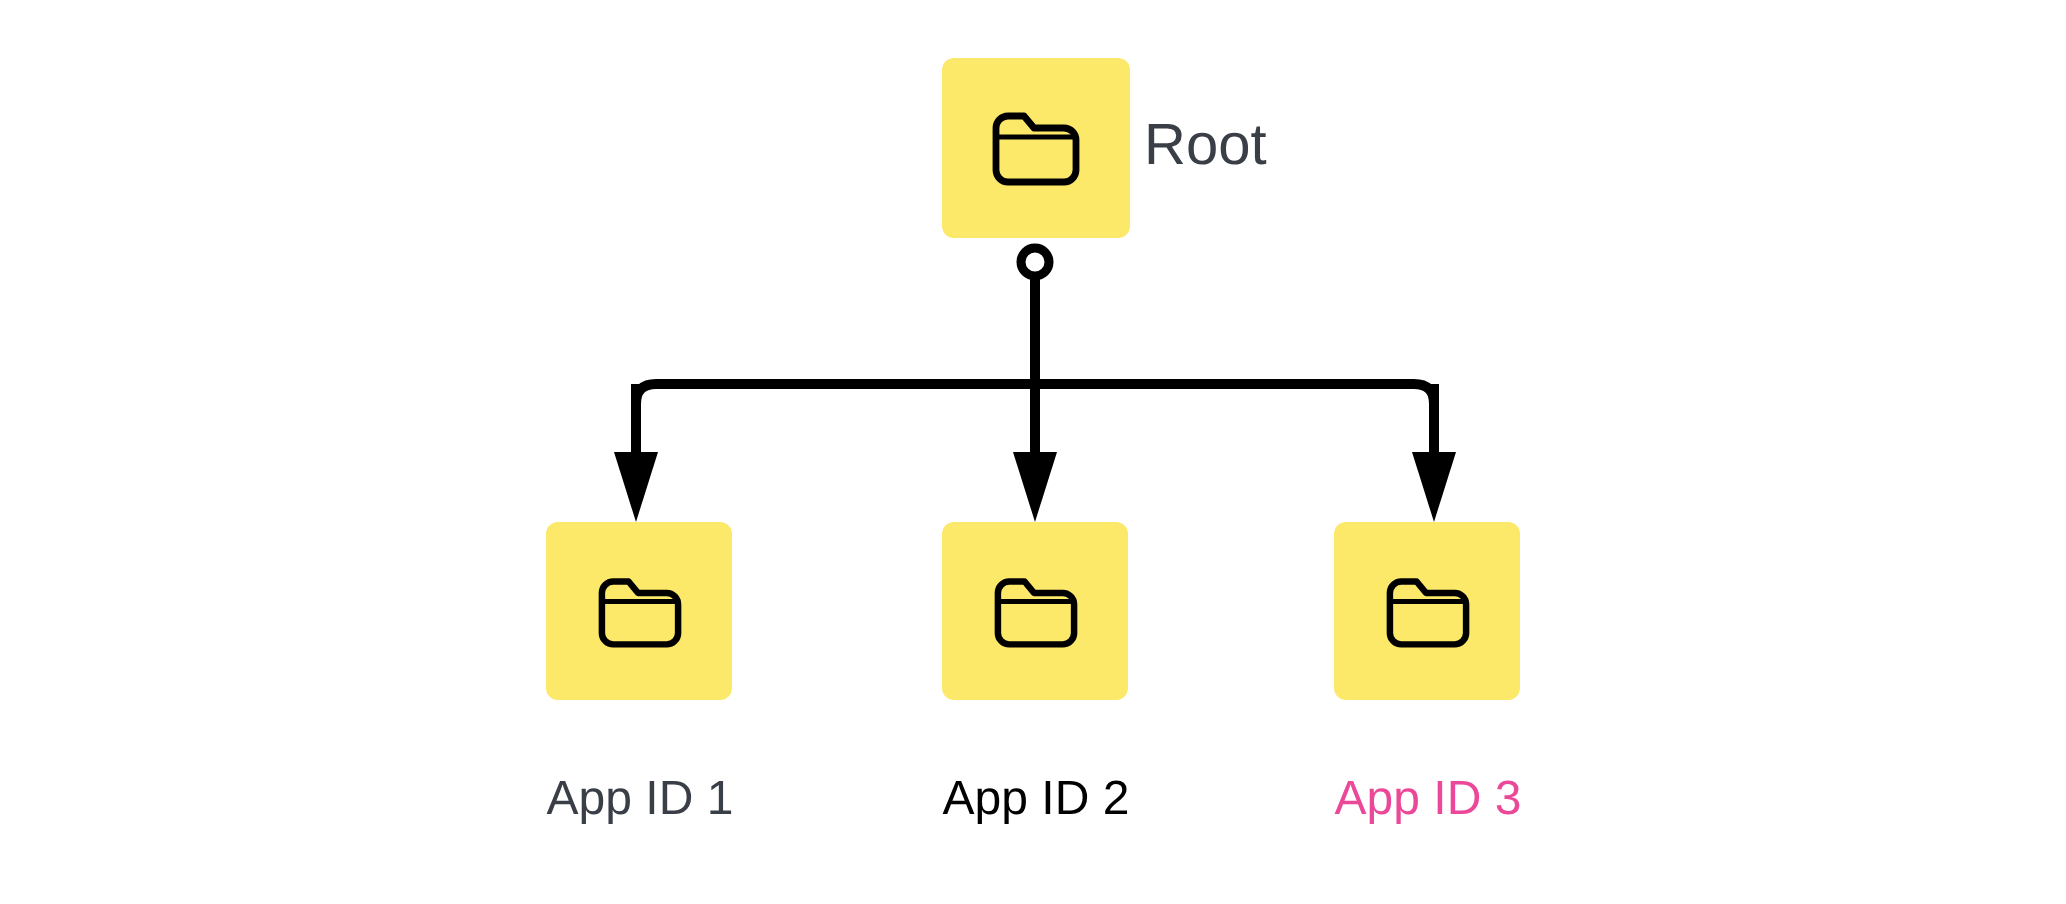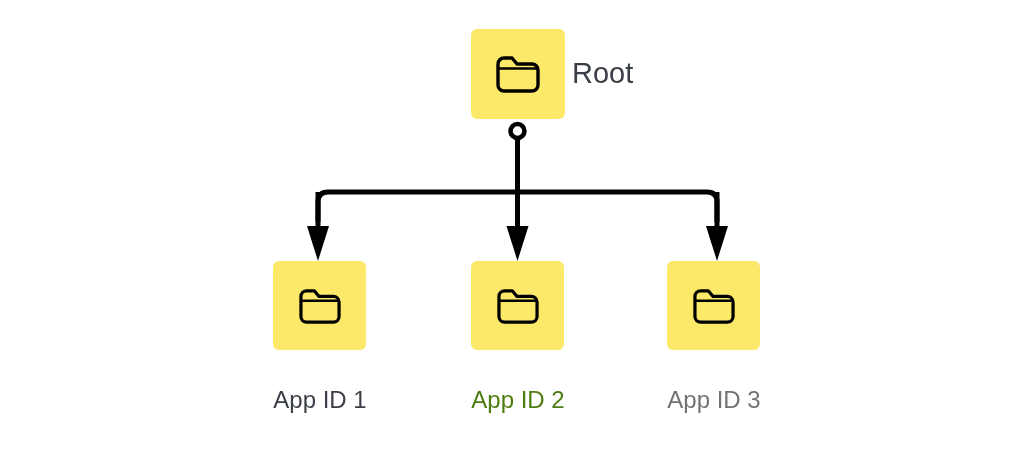--- a/index.html
+++ b/index.html
@@ -114,23 +114,23 @@
     </svg>
   </div>
   <div class="node-label label-bottom label-child-1" style="color: rgb(58, 63, 71);">App ID 1</div>
 
   <div class="node node-child-2" style="background:#FCE869;">
     <svg class="folder-icon" viewBox="0 0 48 42" xmlns="http://www.w3.org/2000/svg">
       <path d="M4 11 A6 6 0 0 1 10 5 L18 5 L23 11 L38 11 A6 6 0 0 1 44 17 L44 32 A6 6 0 0 1 38 38 L10 38 A6 6 0 0 1 4 32 Z" fill="none" stroke="#000000" stroke-width="3.4" stroke-linejoin="round"></path>
       <path d="M5.5 15.5 L42.5 15.5" fill="none" stroke="#000000" stroke-width="2.6" stroke-linecap="round"></path>
     </svg>
   </div>
-  <div class="node-label label-bottom label-child-2" style="color: #4d7c0f;">App ID 2</div>
+  <div class="node-label label-bottom label-child-2" style="color: #000000;">App ID 2</div>
 
   <div class="node node-child-3" style="background:#FCE869;">
     <svg class="folder-icon" viewBox="0 0 48 42" xmlns="http://www.w3.org/2000/svg">
       <path d="M4 11 A6 6 0 0 1 10 5 L18 5 L23 11 L38 11 A6 6 0 0 1 44 17 L44 32 A6 6 0 0 1 38 38 L10 38 A6 6 0 0 1 4 32 Z" fill="none" stroke="#000000" stroke-width="3.4" stroke-linejoin="round"></path>
       <path d="M5.5 15.5 L42.5 15.5" fill="none" stroke="#000000" stroke-width="2.6" stroke-linecap="round"></path>
     </svg>
   </div>
-  <div class="node-label label-bottom label-child-3" style="color: #737373;">App ID 3</div>
+  <div class="node-label label-bottom label-child-3" style="color: #ec4899;">App ID 3</div>
 
 </div>
 
 </body></html>

